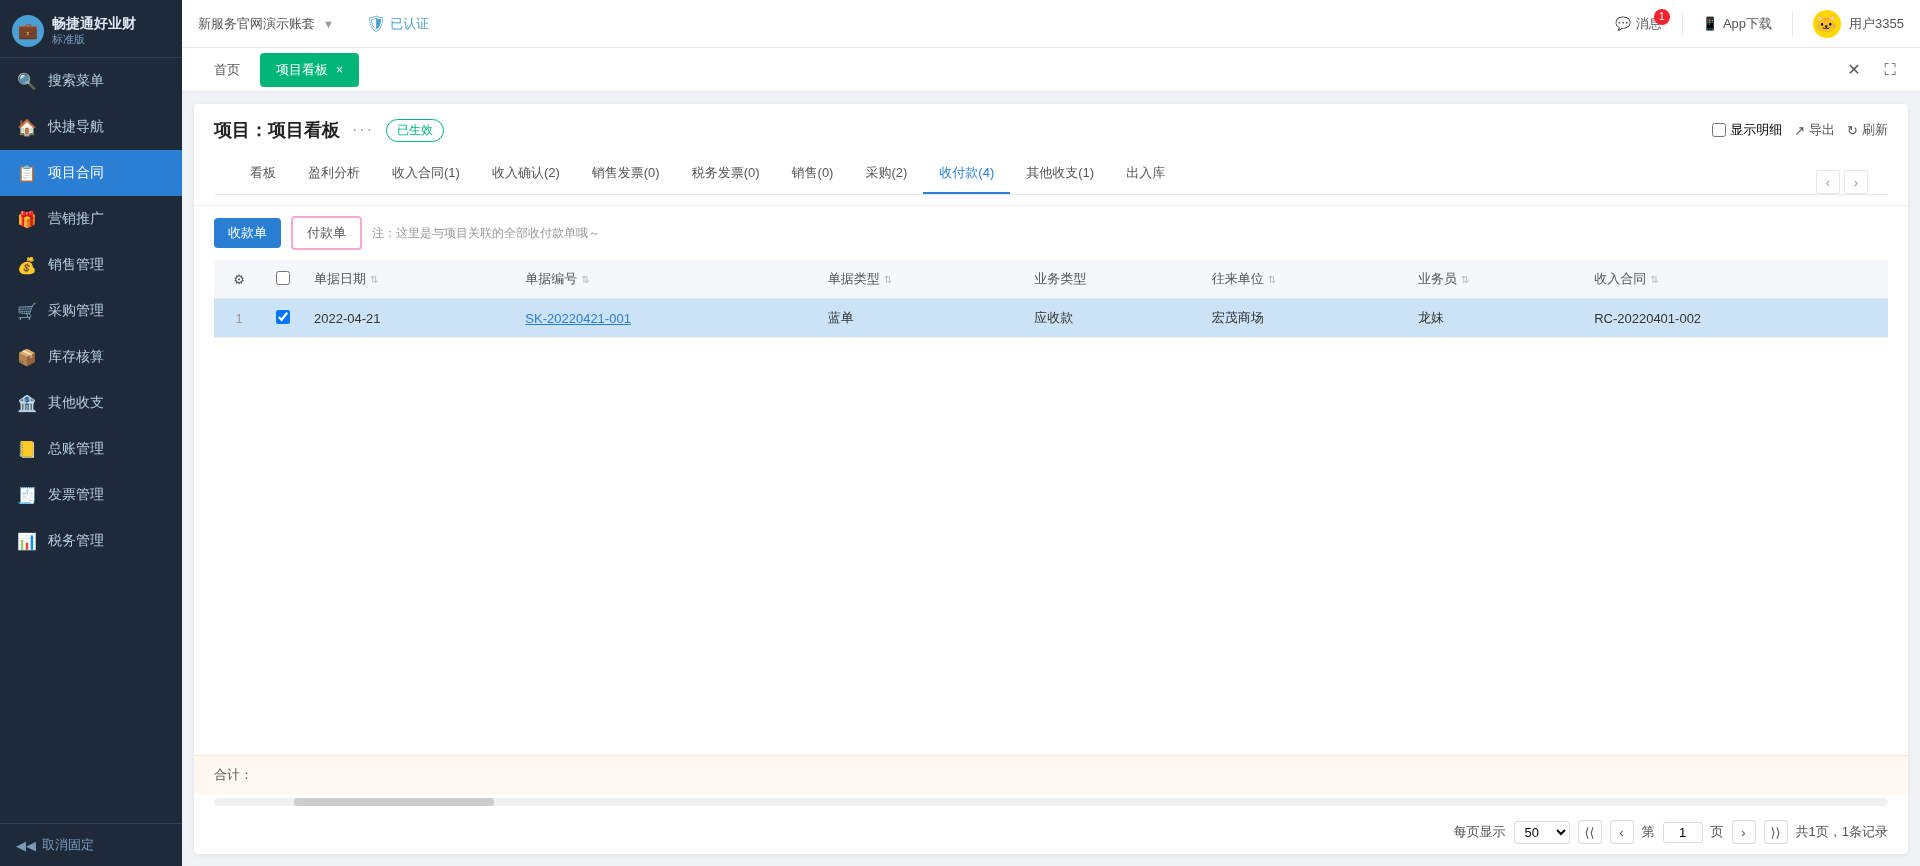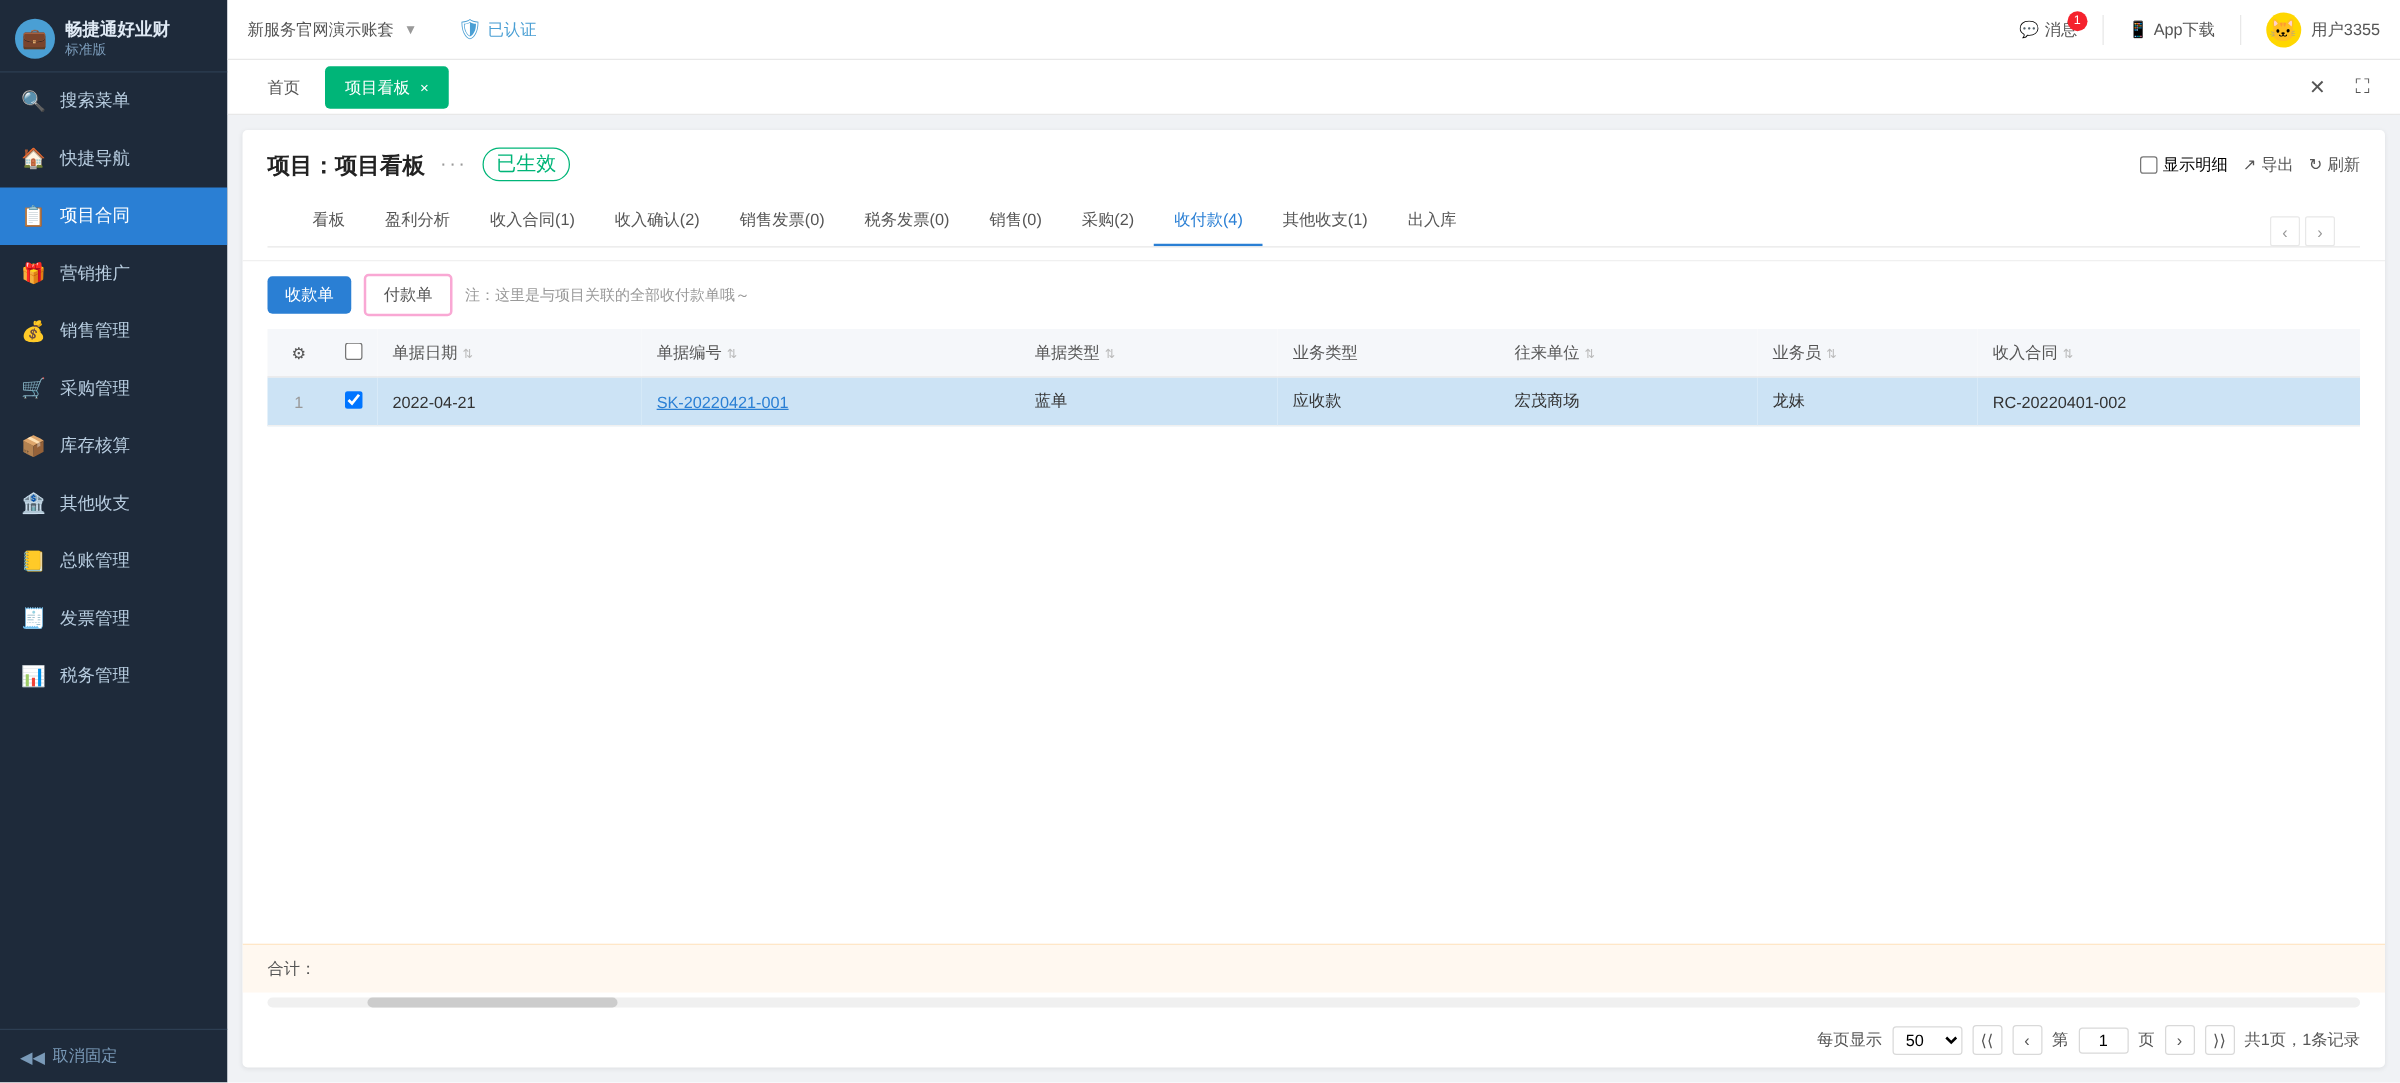--- a/index.html
+++ b/index.html
@@ -139,21 +139,21 @@
     .page-title-row {
       display: flex; align-items: center; gap: 12px; margin-bottom: 12px;
     }
     .page-title { font-size: 18px; font-weight: bold; color: #222; }
     .page-title-more { color: #999; font-size: 16px; cursor: pointer; letter-spacing: 2px; }
     .page-status-badge {
       border: 1px solid #00b578;
       color: #00b578;
       padding: 2px 10px;
       border-radius: 20px;
-      font-size: 16px;
+      font-size: 12px;
     }
     .page-header-right { margin-left: auto; display: flex; align-items: center; gap: 12px; padding-left: 16px; }
     .page-header-btn { display: flex; align-items: center; gap: 4px; color: #555; font-size: 13px; cursor: pointer; }
     .page-header-checkbox { width: 14px; height: 14px; border: 1px solid #ccc; background: white; cursor: pointer; }
 
     
     .sub-tabs {
       display: flex;
       padding: 0 20px;
       border-bottom: 1px solid #e8e8e8;

